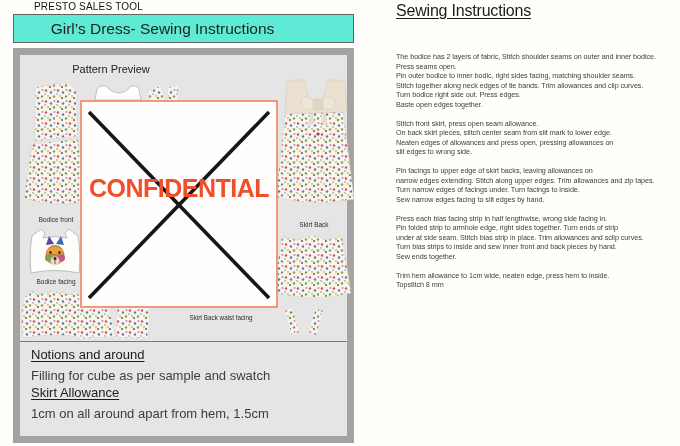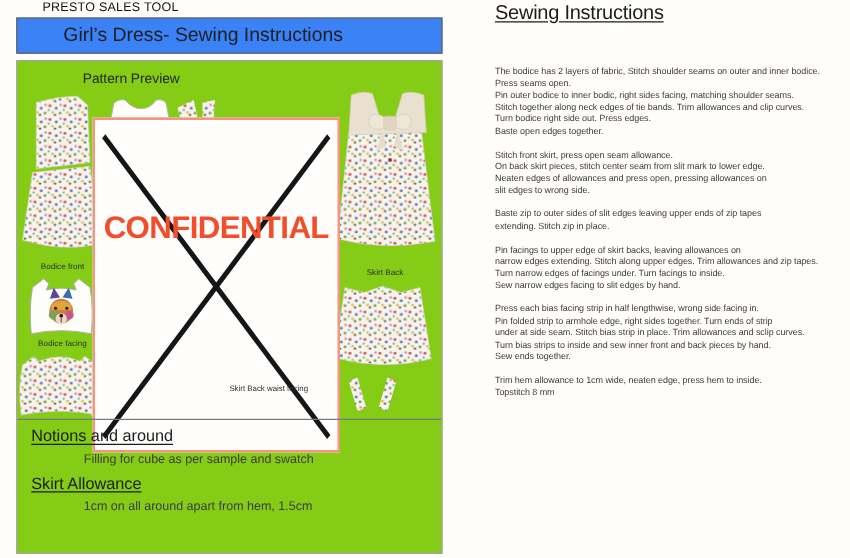--- a/index.html
+++ b/index.html
@@ -8,56 +8,56 @@
     background:#fffefa;
     font-family:"Liberation Sans", sans-serif;
     color:#222;
   }
   .app-label{
     position:absolute;left:2px;top:1px;
     font-size:10px;letter-spacing:.2px;color:#131313;margin-left:32px;
   }
   .title-box{
     position:absolute;left:13px;top:14px;width:341px;height:29px;
-    border:1px solid #636363;background:#3b82f6;box-sizing:border-box;
+    border:1px solid #636363;background:#5eead4;box-sizing:border-box;
     display:flex;align-items:center;justify-content:center;
     font-size:15.5px;color:#1f1f1f;padding-right:42px;
   }
   .main-box{
     position:absolute;left:13px;top:48px;width:341px;height:395px;
-    border:1px solid #a3a3a3;background:#84cc16;box-sizing:border-box;
+    border:7px solid #a3a3a3;background:#e5e5e5;box-sizing:border-box;
   }
   .col-heading{
     position:absolute;top:8px;font-size:11px;color:#242424;text-align:center;z-index:3;
   }
   .col-heading.left{left:20px;width:142px;}
   .col-heading.right{left:188px;width:142px;}
   .artwork{position:absolute;left:0;top:0;z-index:1;}
   .confidential{
-    position:absolute;left:60px;top:45px;width:198px;height:268px;
+    position:absolute;left:60px;top:45px;width:198px;height:208px;
     border:2px solid #f2977b;background:#fffefd;box-sizing:border-box;z-index:2;
   }
   .confidential svg{position:absolute;left:0;top:0;width:100%;height:100%;}
   .confidential-text{
     position:absolute;left:0;right:0;top:72px;text-align:center;
     font-size:25px;font-weight:600;letter-spacing:-.5px;color:#f14f2b;
   }
   .piece-label{
     position:absolute;font-size:6.5px;color:#2e2e2e;text-align:center;z-index:3;
   }
   .lbl-bodice-front{left:4px;top:161px;width:64px;}
   .lbl-bodice-facing{left:4px;top:223px;width:64px;}
   .lbl-skirt-back{left:262px;top:166px;width:64px;}
   .lbl-waist-facing{left:164px;top:259px;width:74px;font-size:6.3px;}
   .divider{position:absolute;left:0;top:286px;width:100%;border-top:1px solid #7a7a7a;z-index:3;}
   .sub-heading{
     position:absolute;left:11px;font-size:13px;color:#1c1c1c;
     text-decoration:underline;text-underline-offset:2px;z-index:3;
   }
-  .sub-text{position:absolute;left:11px;font-size:10px;color:#3d3d3d;z-index:3;margin-left:42px;}
+  .sub-text{position:absolute;left:11px;font-size:13px;color:#3d3d3d;z-index:3;}
   .notions-heading{top:292px;}
   .notions-text{top:313px;}
   .seam-heading{top:330px;}
   .seam-text{top:351px;}
   .instructions{position:absolute;left:396px;top:2px;width:282px;}
   .instructions h2{
     margin:0 0 32px 0;font-size:16px;font-weight:400;color:#1c1c1c;
     letter-spacing:-.2px;text-decoration:underline;text-underline-offset:2px;
   }
   .instructions p{
@@ -158,22 +158,20 @@
   <p>The bodice has 2 layers of fabric, Stitch shoulder seams on outer and inner bodice.
 Press seams open.
 Pin outer bodice to inner bodic, right sides facing, matching shoulder seams.
 Stitch together along neck edges of tie bands. Trim allowances and clip curves.
 Turn bodice right side out. Press edges.
 Baste open edges together.</p>
   <p>Stitch front skirt, press open seam allowance.
 On back skirt pieces, stitch center seam from slit mark to lower edge.
 Neaten edges of allowances and press open, pressing allowances on
 slit edges to wrong side.</p>
-  <p>Baste zip to outer sides of slit edges leaving upper ends of zip tapes
-extending. Stitch zip in place.</p>
   <p>Pin facings to upper edge of skirt backs, leaving allowances on
 narrow edges extending. Stitch along upper edges. Trim allowances and zip tapes.
 Turn narrow edges of facings under. Turn facings to inside.
 Sew narrow edges facing to slit edges by hand.</p>
   <p>Press each bias facing strip in half lengthwise, wrong side facing in.
 Pin folded strip to armhole edge, right sides together. Turn ends of strip
 under at side seam. Stitch bias strip in place. Trim allowances and sclip curves.
 Turn bias strips to inside and sew inner front and back pieces by hand.
 Sew ends together.</p>
   <p>Trim hem allowance to 1cm wide, neaten edge, press hem to inside.

